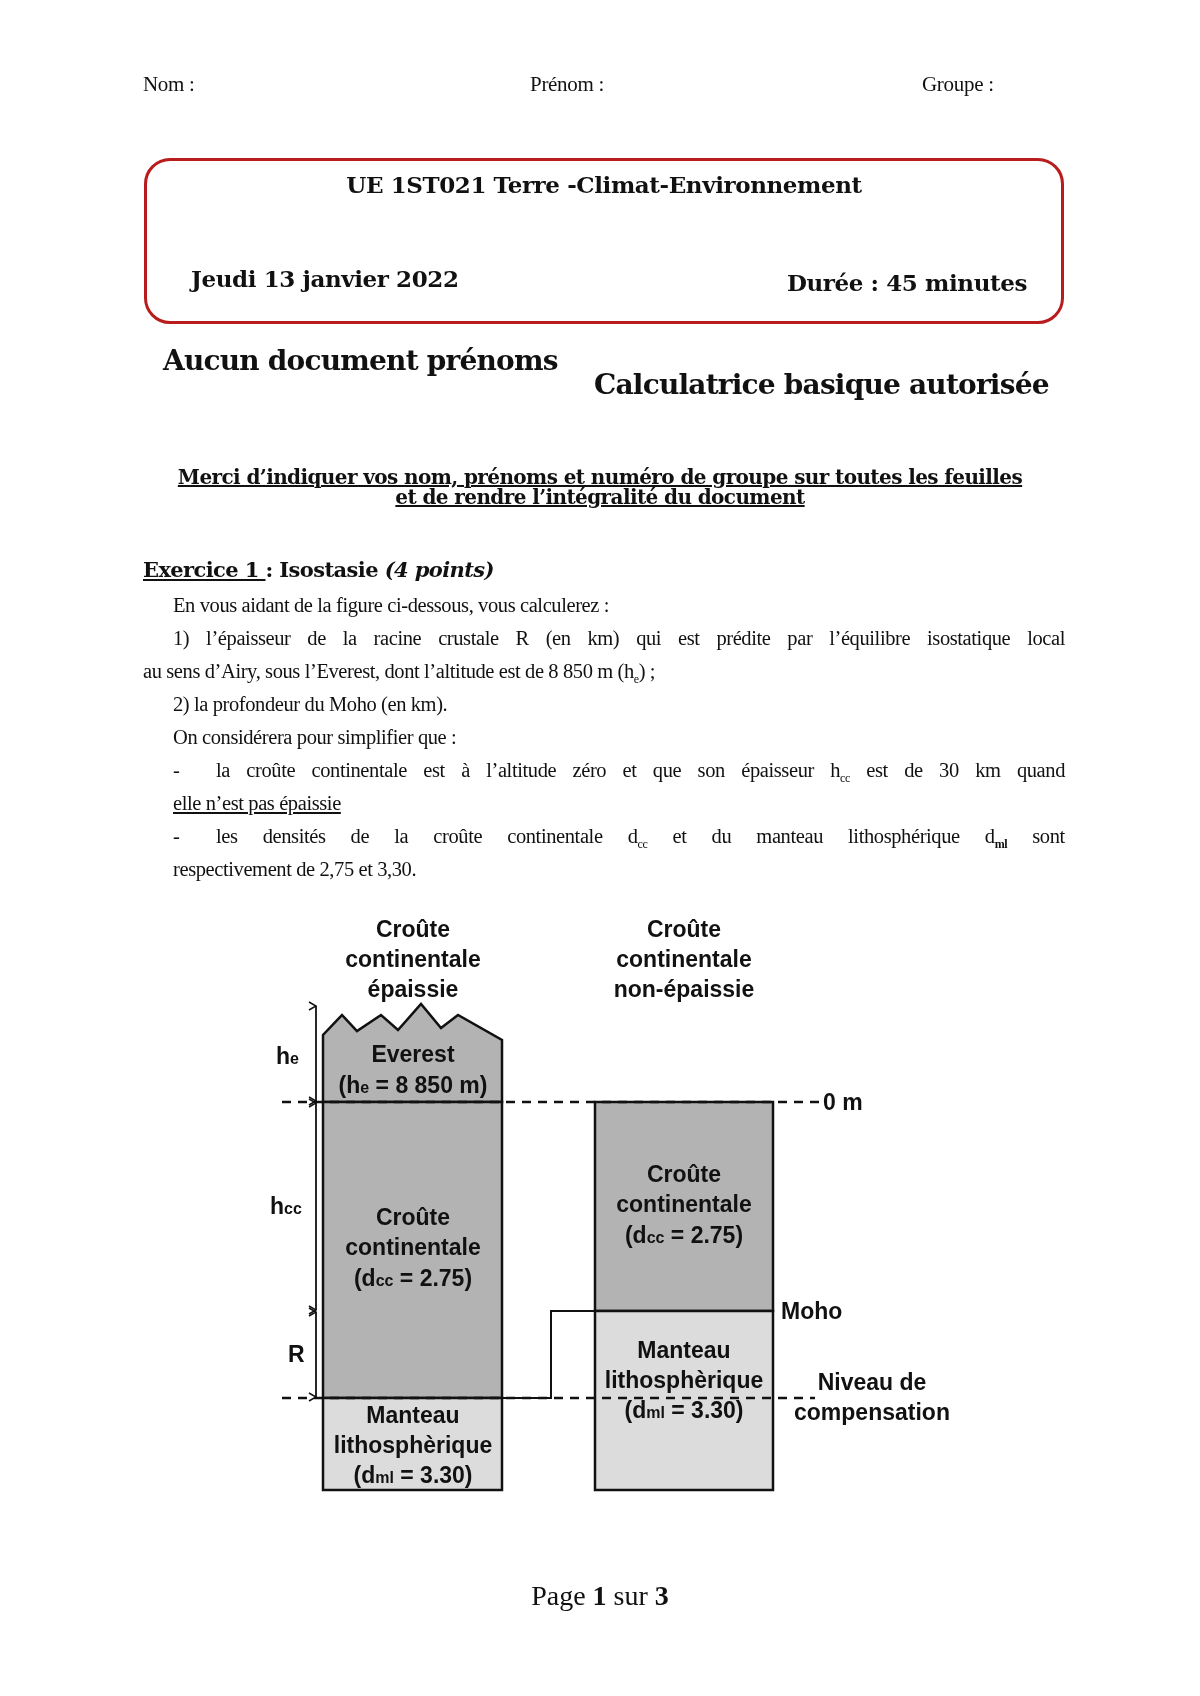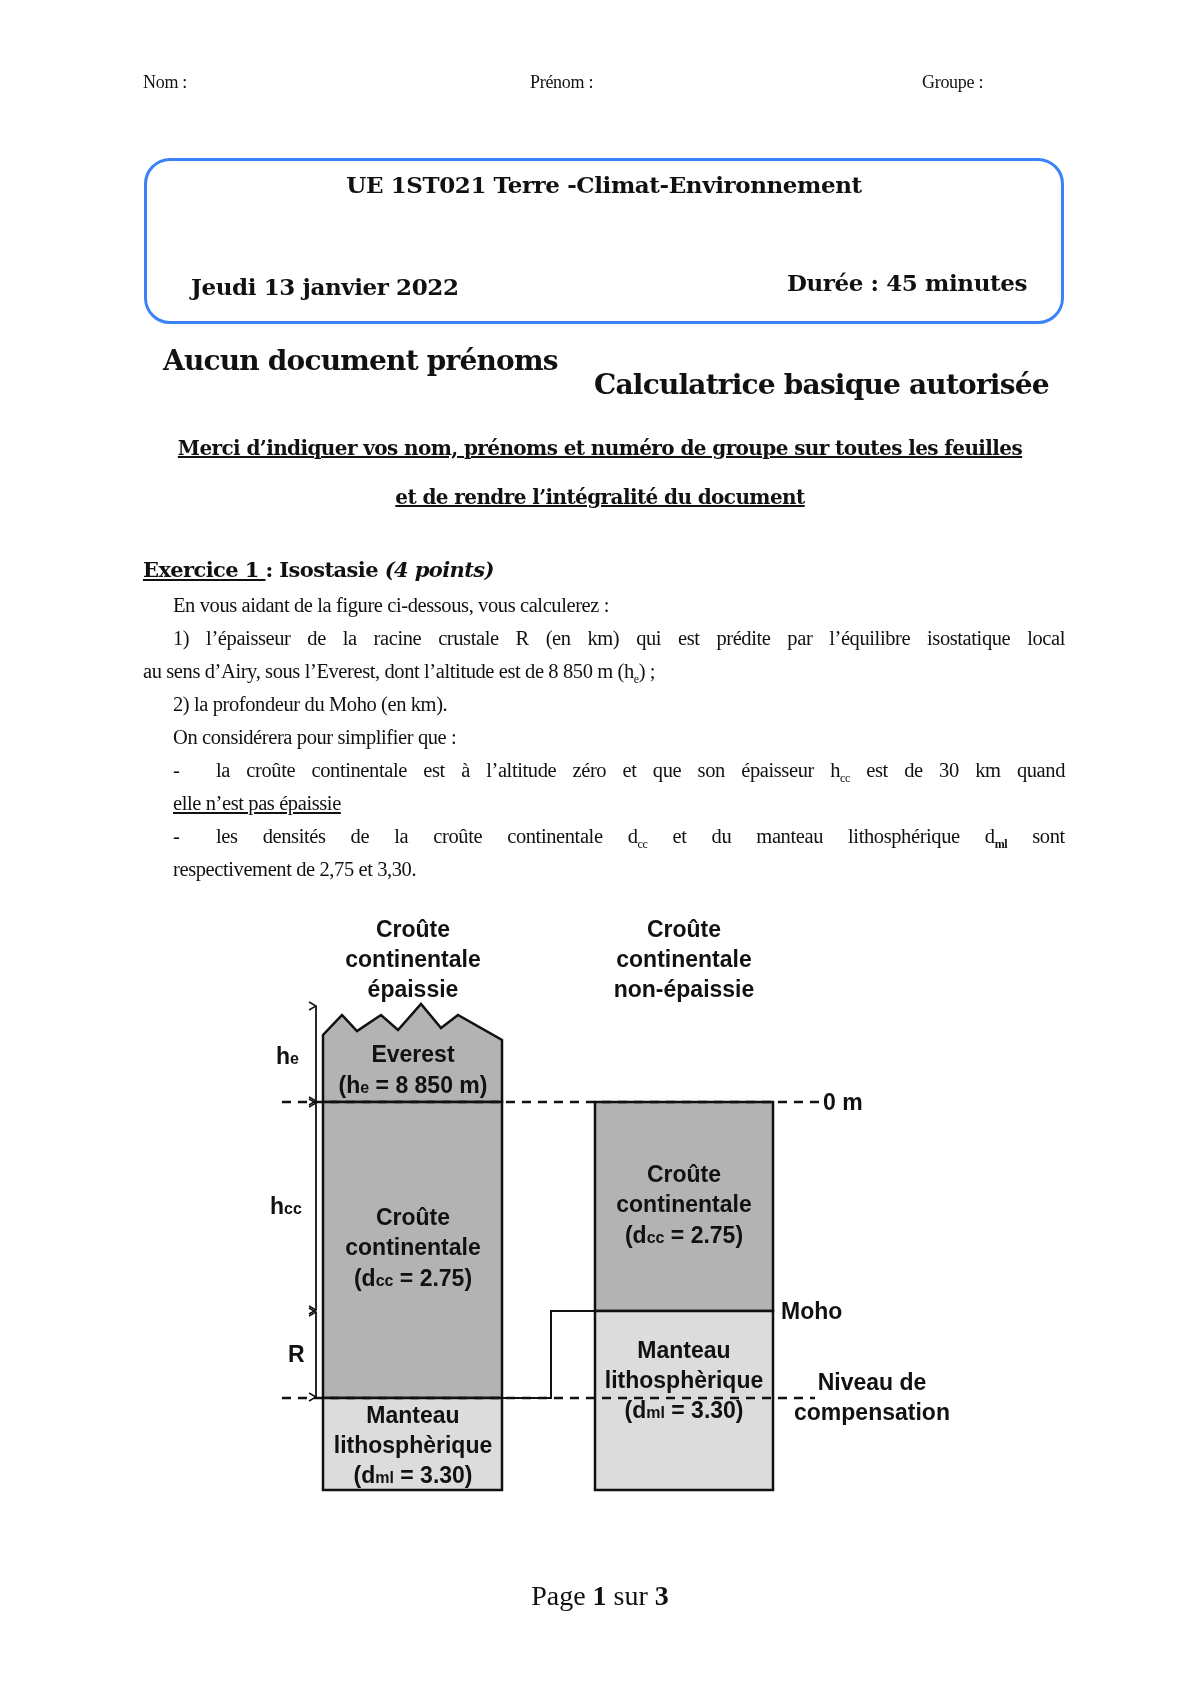--- a/index.html
+++ b/index.html
@@ -1,47 +1,47 @@
 <!DOCTYPE html>
 <html><head>
 <meta charset="utf-8">
 <style>
   html, body { margin:0; padding:0; background:#fff; }
   body { width:1200px; height:1696px; position:relative; overflow:hidden; color:#111; }
   .serif { font-family: "Liberation Serif", "DejaVu Serif", serif; }
   .abs { position:absolute; }
-  .hdr { top:72px; font-size:18px; letter-spacing:-0.3px; }
-  .box { left:144px; top:158px; width:920px; height:166px; border:3px solid #3b82f6; border-radius:26px; box-sizing:border-box; }
+  .hdr { top:72px; font-size:21px; letter-spacing:-0.3px; }
+  .box { left:144px; top:158px; width:920px; height:166px; border:3px solid #b91c1c; border-radius:26px; box-sizing:border-box; }
   .box-line { position:absolute; left:0; width:100%; text-align:center; font-family:"DejaVu Serif", serif; font-weight:bold; font-size:23px; letter-spacing:-0.4px; }
   .notice { top:344px; font-family:"DejaVu Serif", serif; font-weight:bold; font-size:28px; letter-spacing:-0.8px; }
   .merci { left:140px; width:920px; text-align:center; font-family:"DejaVu Serif", serif; font-weight:bold; font-size:20px; text-decoration:underline; letter-spacing:-0.6px; }
   .ex-title { left:143px; top:557px; font-family:"DejaVu Serif", serif; font-weight:bold; font-size:21px; letter-spacing:-0.6px; }
   .ex-title u { text-decoration:underline; }
   .para { font-family:"Liberation Serif", serif; font-size:20.5px; letter-spacing:-0.4px; white-space:nowrap; }
   .justify { text-align:justify; text-align-last:justify; white-space:normal; }
   .footer { top:1580px; left:0; width:1200px; text-align:center; font-family:"Liberation Serif", serif; font-size:28px; }
   svg text { font-family:"Liberation Sans", "DejaVu Sans", sans-serif; }
 </style>
 </head>
 <body>
 
 <div class="abs hdr serif" style="left:143px;">Nom :</div>
 <div class="abs hdr serif" style="left:530px;">Prénom :</div>
 <div class="abs hdr serif" style="left:922px;">Groupe :</div>
 
 <div class="abs box">
   <div class="box-line" style="top:10px;">UE 1ST021 Terre -Climat-Environnement</div>
-  <div class="box-line" style="top:112px; left:44px; width:auto; text-align:left;">Jeudi 13 janvier 2022</div>
+  <div class="box-line" style="top:104px; left:44px; width:auto; text-align:left;">Jeudi 13 janvier 2022</div>
   <div class="box-line" style="top:108px; left:auto; right:34px; width:auto; text-align:right;">Durée : 45 minutes</div>
 </div>
 
 <div class="abs notice" style="left:163px;">Aucun document prénoms</div>
 <div class="abs notice" style="left:594px;margin-top:24px;">Calculatrice basique autorisée</div>
 
-<div class="abs merci" style="top:436px;text-decoration:underline;">Merci d’indiquer vos nom, prénoms et numéro de groupe sur toutes les feuilles</div>
+<div class="abs merci" style="top:465px;text-decoration:underline;">Merci d’indiquer vos nom, prénoms et numéro de groupe sur toutes les feuilles</div>
 <div class="abs merci" style="top:485px;">et de rendre l’intégralité du document</div>
 
 <div class="abs ex-title"><u>Exercice 1 </u><span>: Isostasie </span><i>(4 points)</i></div>
 
 <div class="abs para" style="left:173px; top:594px;">En vous aidant de la figure ci-dessous, vous calculerez :</div>
 <div class="abs para justify" style="left:173px; top:627px; width:892px;">1) l’épaisseur de la racine crustale R (en km) qui est prédite par l’équilibre isostatique local</div>
 <div class="abs para" style="left:143px; top:660px;"><span>au sens d’Airy, sous l’Everest, dont l’altitude est de 8 850 m (h</span><sub style="font-size:12px;">e</sub><span>) ;</span></div>
 <div class="abs para" style="left:173px; top:693px;">2) la profondeur du Moho (en km).</div>
 <div class="abs para" style="left:173px; top:726px;">On considérera pour simplifier que :</div>
 

